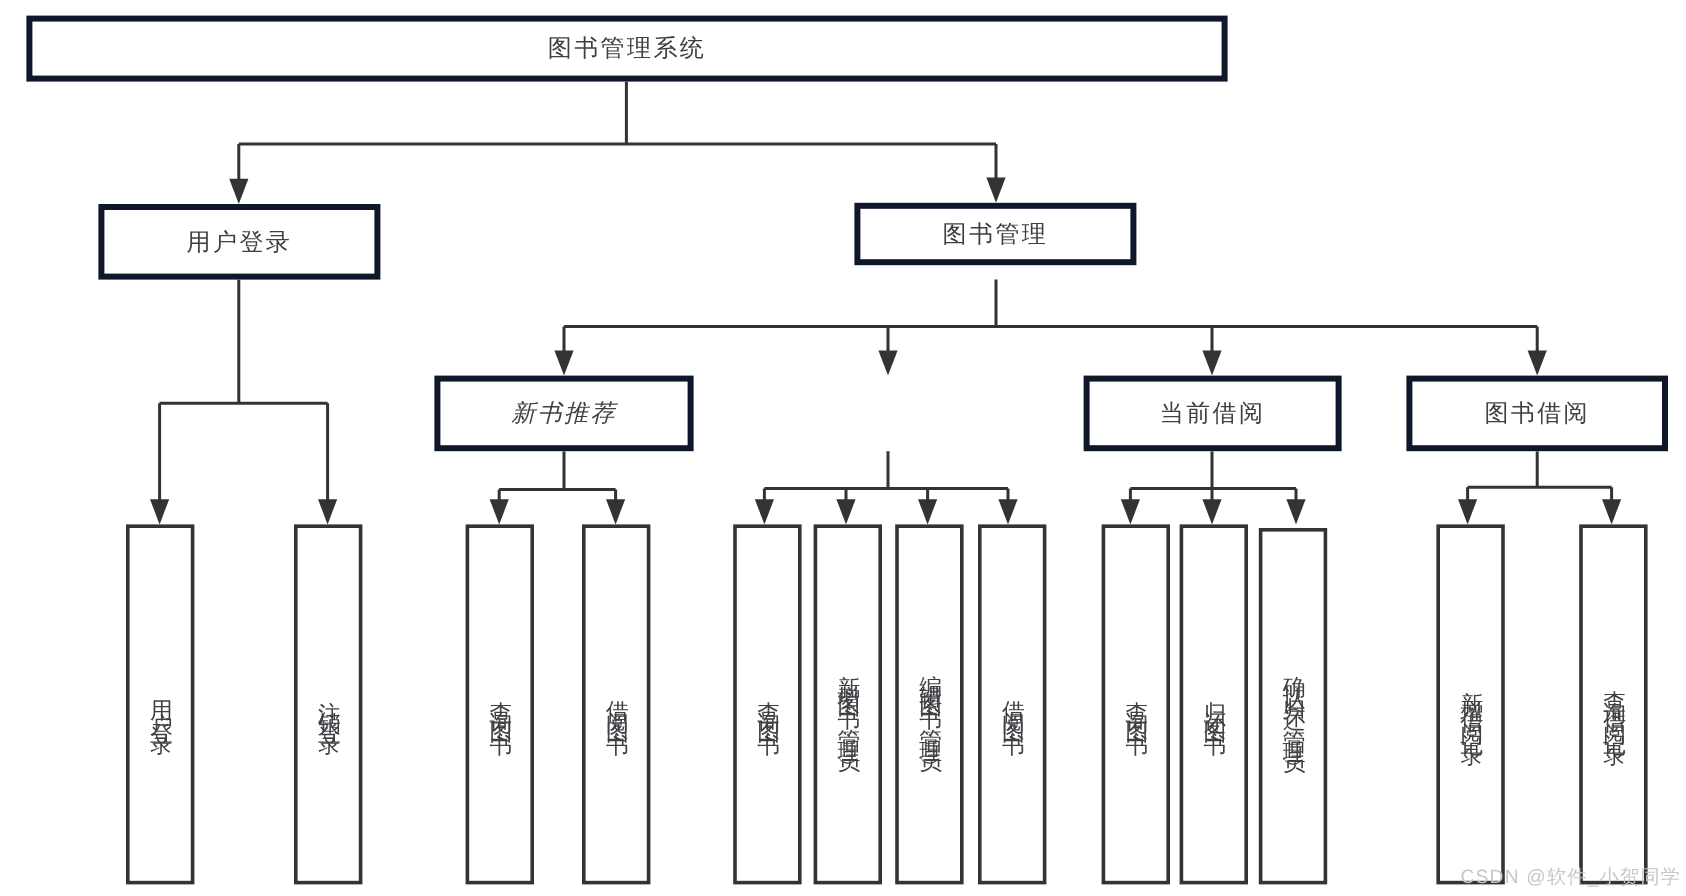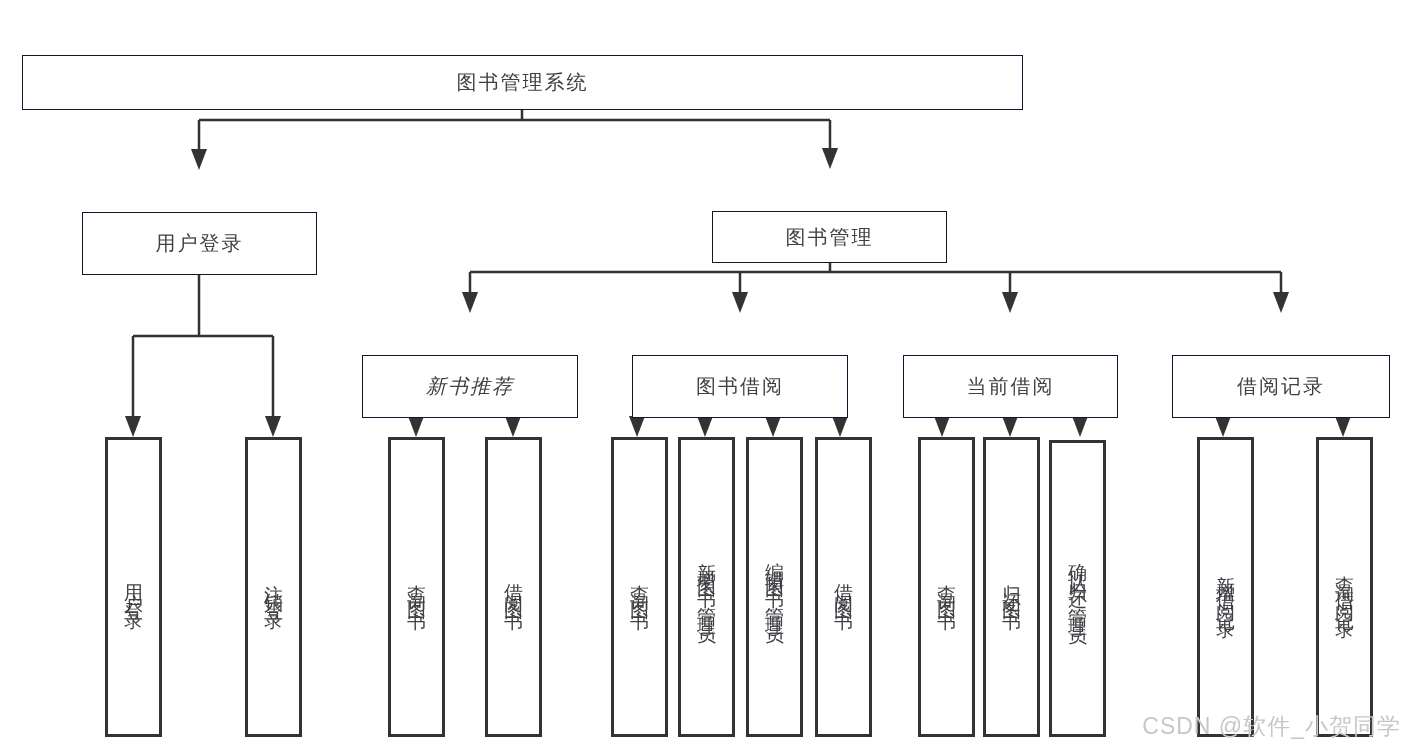--- a/index.html
+++ b/index.html
@@ -12,30 +12,29 @@
     overflow: hidden;
   }
   #wires {
     position: absolute;
     left: 0; top: 0;
     z-index: 1;
   }
   .node {
     position: absolute;
     box-sizing: border-box;
-    border: 1px solid #0f172a;
+    border: 5px solid #0f172a;
     background: #ffffff;
     display: flex;
     align-items: center;
     justify-content: center;
     font-size: 20px;
     letter-spacing: 2px;
     color: #3f3f44;
     z-index: 2;
-    margin-top: 42px;
   }
   .leaf {
     position: absolute;
     box-sizing: border-box;
     border: 3px solid #333333;
     background: #ffffff;
     display: flex;
     align-items: center;
     justify-content: center;
     z-index: 2;
@@ -44,21 +43,21 @@
     writing-mode: vertical-rl;
     font-size: 19px;
     letter-spacing: 9px;
     color: #3f3f44;
     white-space: nowrap;
   }
   #watermark {
     position: absolute;
     right: 4px;
     bottom: 5px;
-    font-size: 23px;
+    font-size: 16px;
     letter-spacing: 1px;
     color: #c7c7c7;
     z-index: 3;
   }
 </style>
 </head>
 <body>
 
 <div id="stage">
 
@@ -101,23 +100,22 @@
       <polygon points="1335,416 1351,416 1343,437"></polygon>
     </g>
   </svg>
 
   <div class="node" style="left:22px; top:13px; width:1001px; height:55px;">图书管理系统</div>
 
   <div class="node" style="left:82px; top:170px; width:235px; height:63px;">用户登录</div>
   <div class="node" style="left:712px; top:169px; width:235px; height:52px;">图书管理</div>
 
   <div class="node" style="left:362px; top:313px; width:216px; height:63px;font-style:italic;">新书推荐</div>
-  <div class="node" style="left:632px; top:313px; width:216px; height:63px;">图书借阅</div>
   <div class="node" style="left:903px; top:313px; width:215px; height:63px;">当前借阅</div>
-  <div class="node" style="left:1172px; top:313px; width:218px; height:63px;">借阅记录</div>
+  <div class="node" style="left:1172px; top:313px; width:218px; height:63px;">图书借阅</div>
 
   <div class="leaf" style="left:105px; top:437px; width:57px; height:300px;">
     <span>用户登录</span>
   </div>
   <div class="leaf" style="left:245px; top:437px; width:57px; height:300px;">
     <span>注销登录</span>
   </div>
 
   <div class="leaf" style="left:388px; top:437px; width:57px; height:300px;">
     <span>查询图书</span>

